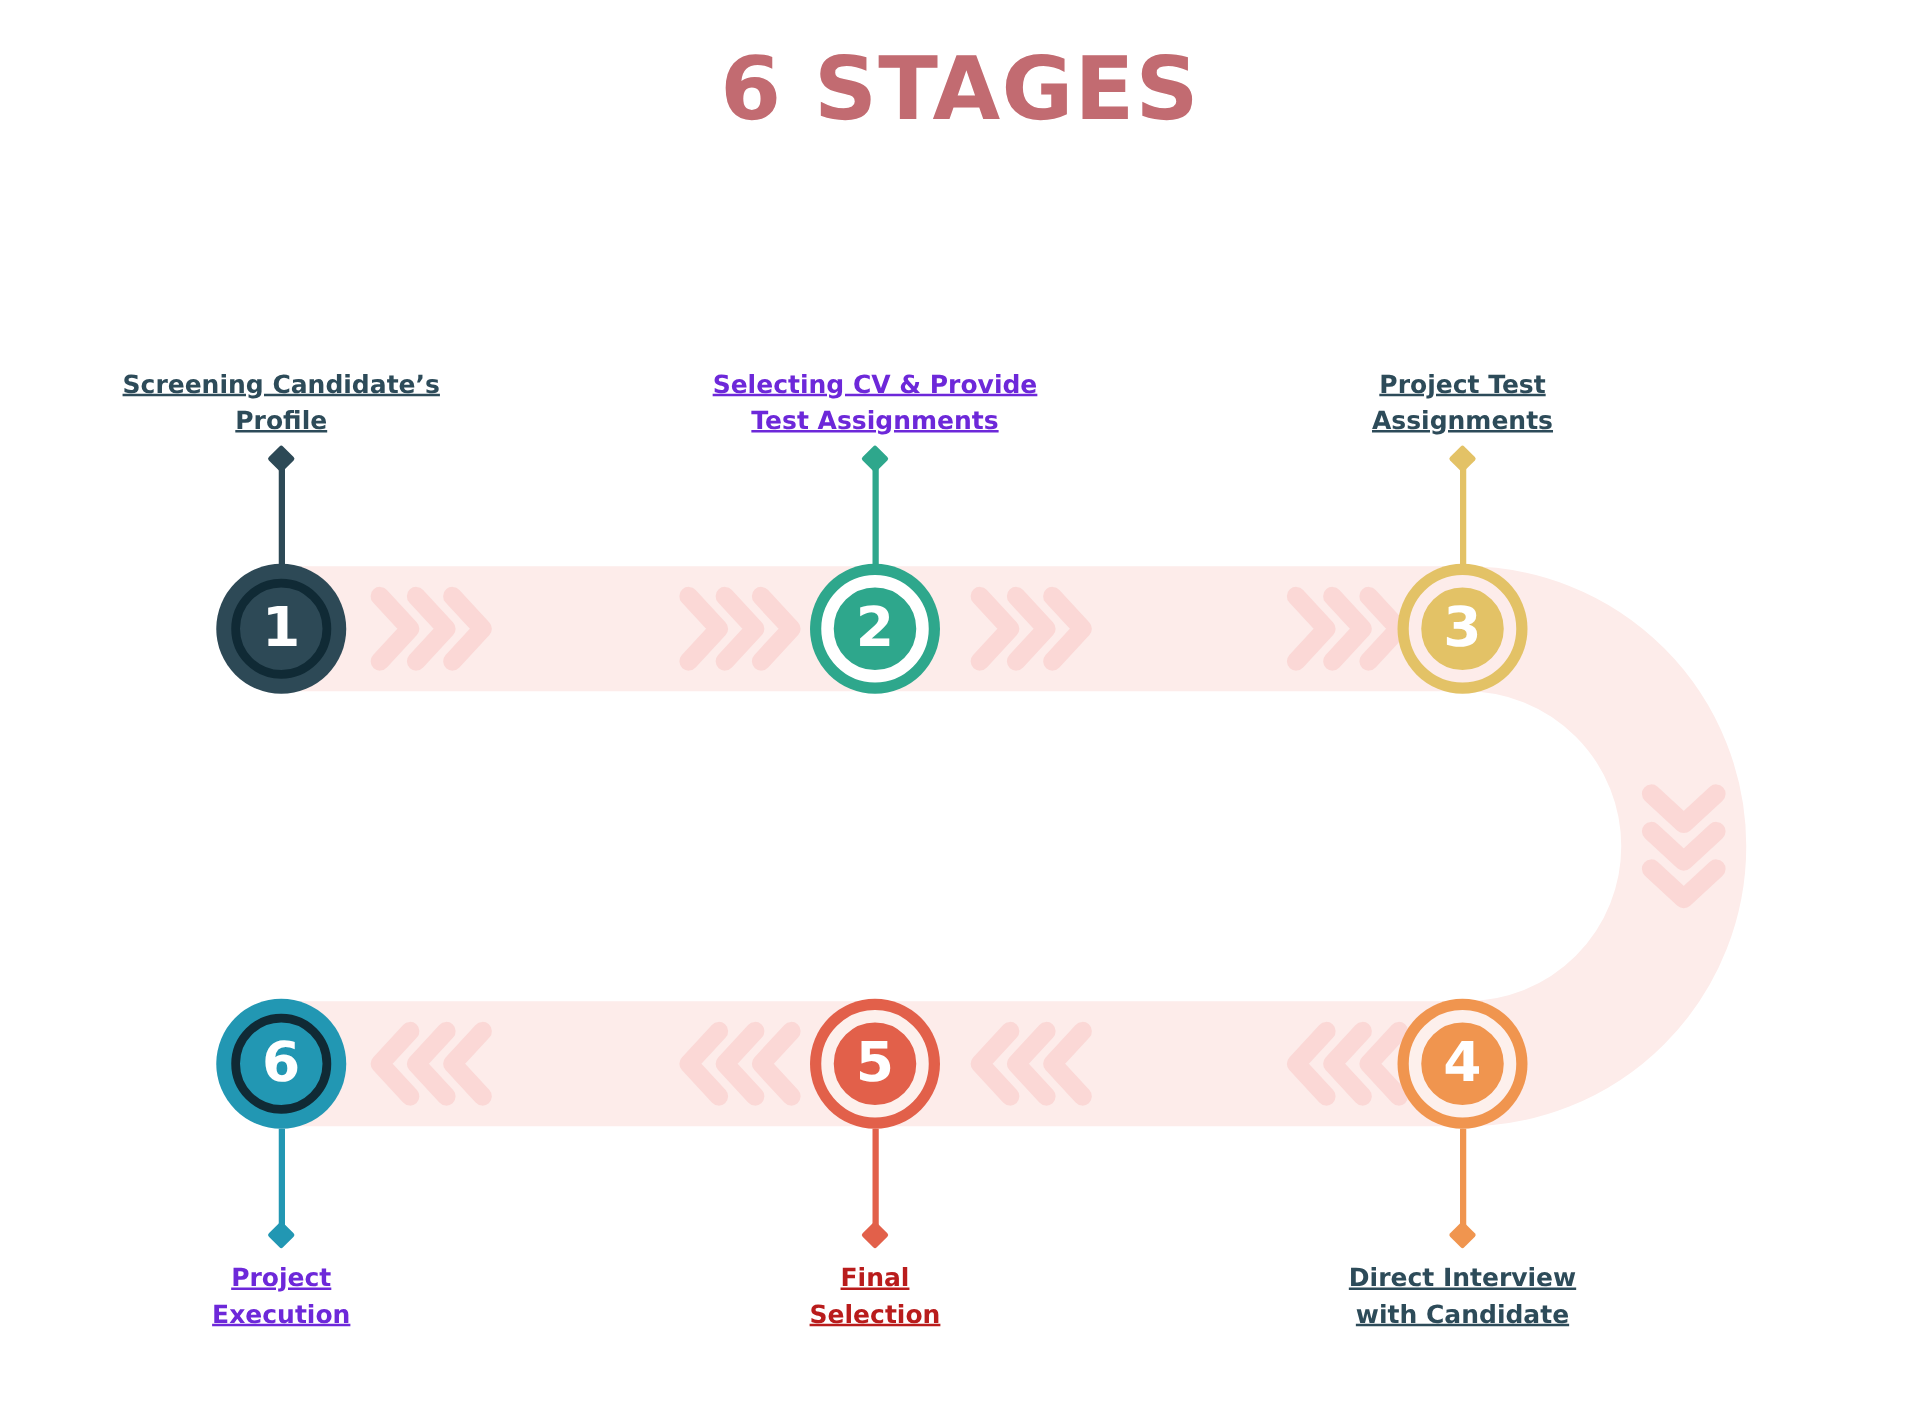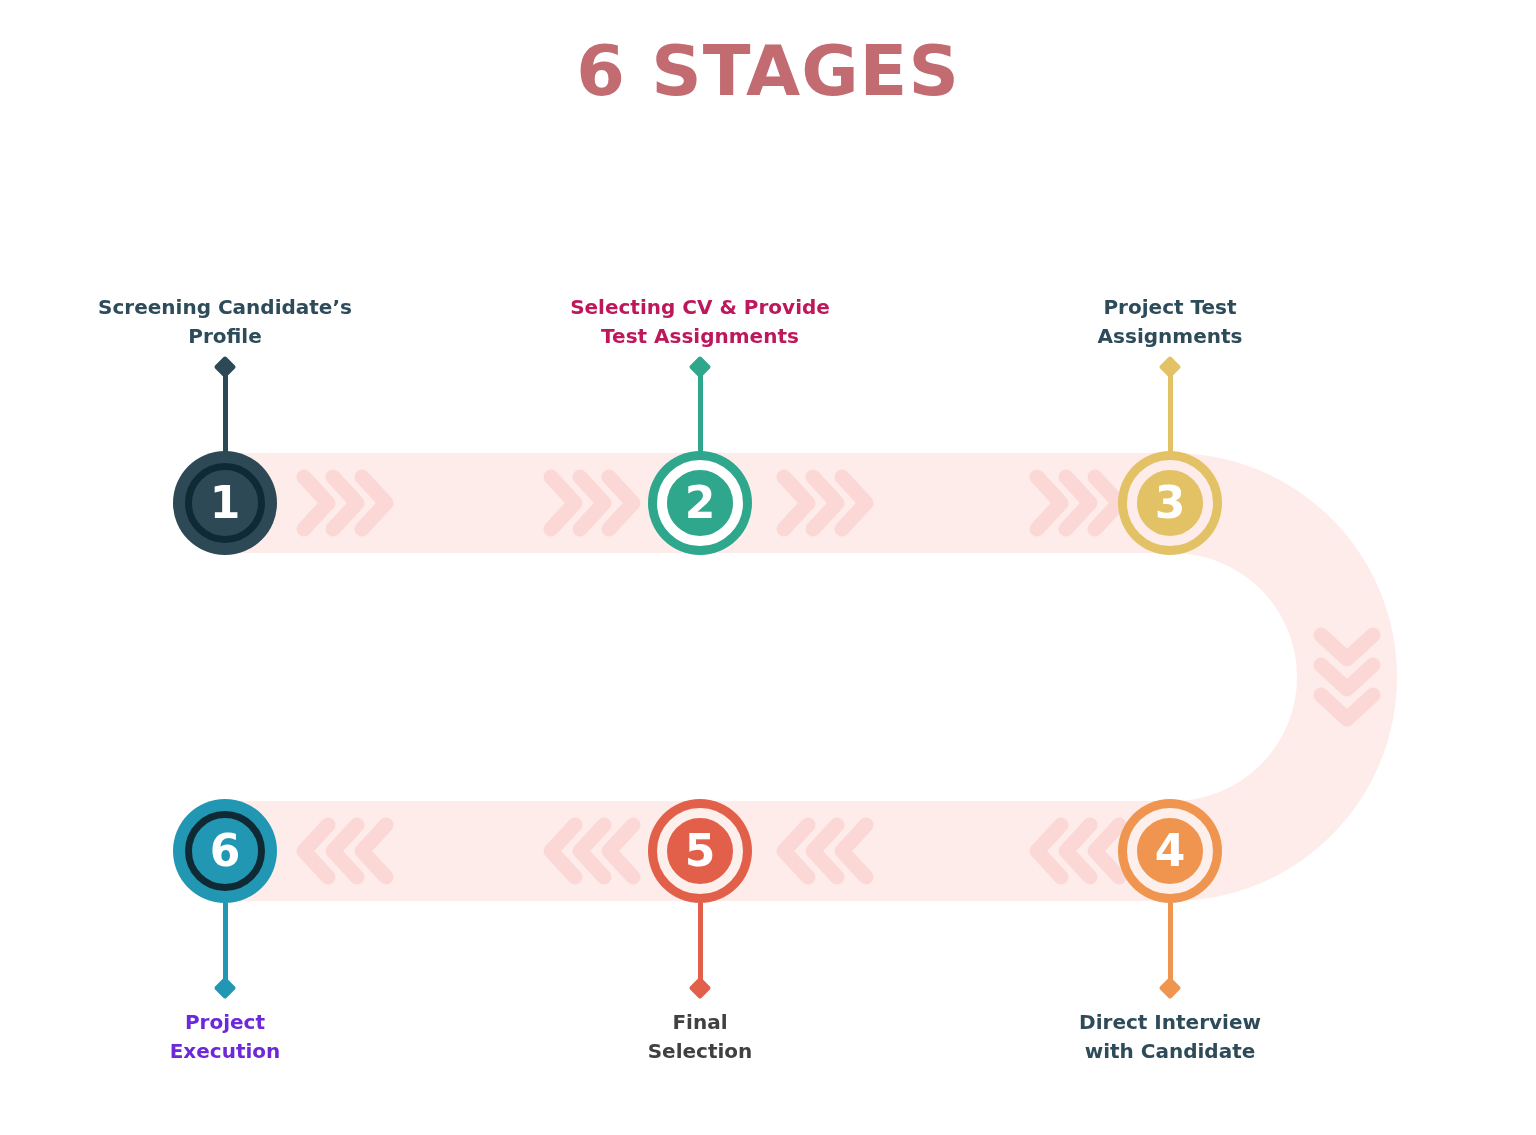--- a/index.html
+++ b/index.html
@@ -47,21 +47,21 @@
   .diamond {
     position: absolute; left: -8px; width: 16px; height: 16px;
     border-radius: 2px; transform: rotate(45deg);
   }
   .top .diamond    { top: -144px; }
   .bottom .diamond { top: 129px; }
 
   .label {
     position: absolute; left: -220px; width: 440px;
     text-align: center; font-size: 20px; font-weight: 700;
-    line-height: 29px; white-space: pre-line;
+    line-height: 29px; white-space: pre-line; text-decoration: underline;
   }
   .top .label    { bottom: 152px; }
   .bottom .label { top: 157px; }
 </style>
 </head>
 <body>
 
 <div class="canvas" style="background-color: rgb(255, 255, 255);">
 
   <div class="title" style="color: rgb(194, 107, 113);">6 STAGES</div>
@@ -129,21 +129,21 @@
 Profile</div>
   </div>
 
   <div class="stage s2 top">
     <div class="stem" style="background-color: rgb(46, 167, 140);"></div>
     <div class="diamond" style="background-color: rgb(46, 167, 140);"></div>
     <div class="bubble" style="background-color: rgb(46, 167, 140);">
       <div class="ring ring-thick" style="border-color: rgb(255, 255, 255);"></div>
       <span class="num" style="color: rgb(255, 255, 255);">2</span>
     </div>
-    <div class="label" style="color: #be185d;">Selecting CV &amp; Provide
+    <div class="label" style="color: #6d28d9;">Selecting CV &amp; Provide
 Test Assignments</div>
   </div>
 
   <div class="stage s3 top">
     <div class="stem" style="background-color: rgb(227, 194, 102);"></div>
     <div class="diamond" style="background-color: rgb(227, 194, 102);"></div>
     <div class="bubble" style="background-color: rgb(227, 194, 102);">
       <div class="ring ring-thick" style="border-color: rgb(253, 236, 234);"></div>
       <span class="num" style="color: rgb(255, 255, 255);">3</span>
     </div>
@@ -162,21 +162,21 @@
 with Candidate</div>
   </div>
 
   <div class="stage s5 bottom">
     <div class="stem" style="background-color: rgb(226, 96, 74);"></div>
     <div class="diamond" style="background-color: rgb(226, 96, 74);"></div>
     <div class="bubble" style="background-color: rgb(226, 96, 74);">
       <div class="ring ring-thick" style="border-color: rgb(253, 240, 236);"></div>
       <span class="num" style="color: rgb(255, 255, 255);">5</span>
     </div>
-    <div class="label" style="color: #404040;">Final
+    <div class="label" style="color: #b91c1c;">Final
 Selection</div>
   </div>
 
   <div class="stage s6 bottom">
     <div class="stem" style="background-color: rgb(34, 151, 179);"></div>
     <div class="diamond" style="background-color: rgb(34, 151, 179);"></div>
     <div class="bubble" style="background-color: rgb(34, 151, 179);">
       <div class="ring ring-thin" style="border-color: rgb(16, 42, 53);"></div>
       <span class="num" style="color: rgb(255, 255, 255);">6</span>
     </div>

